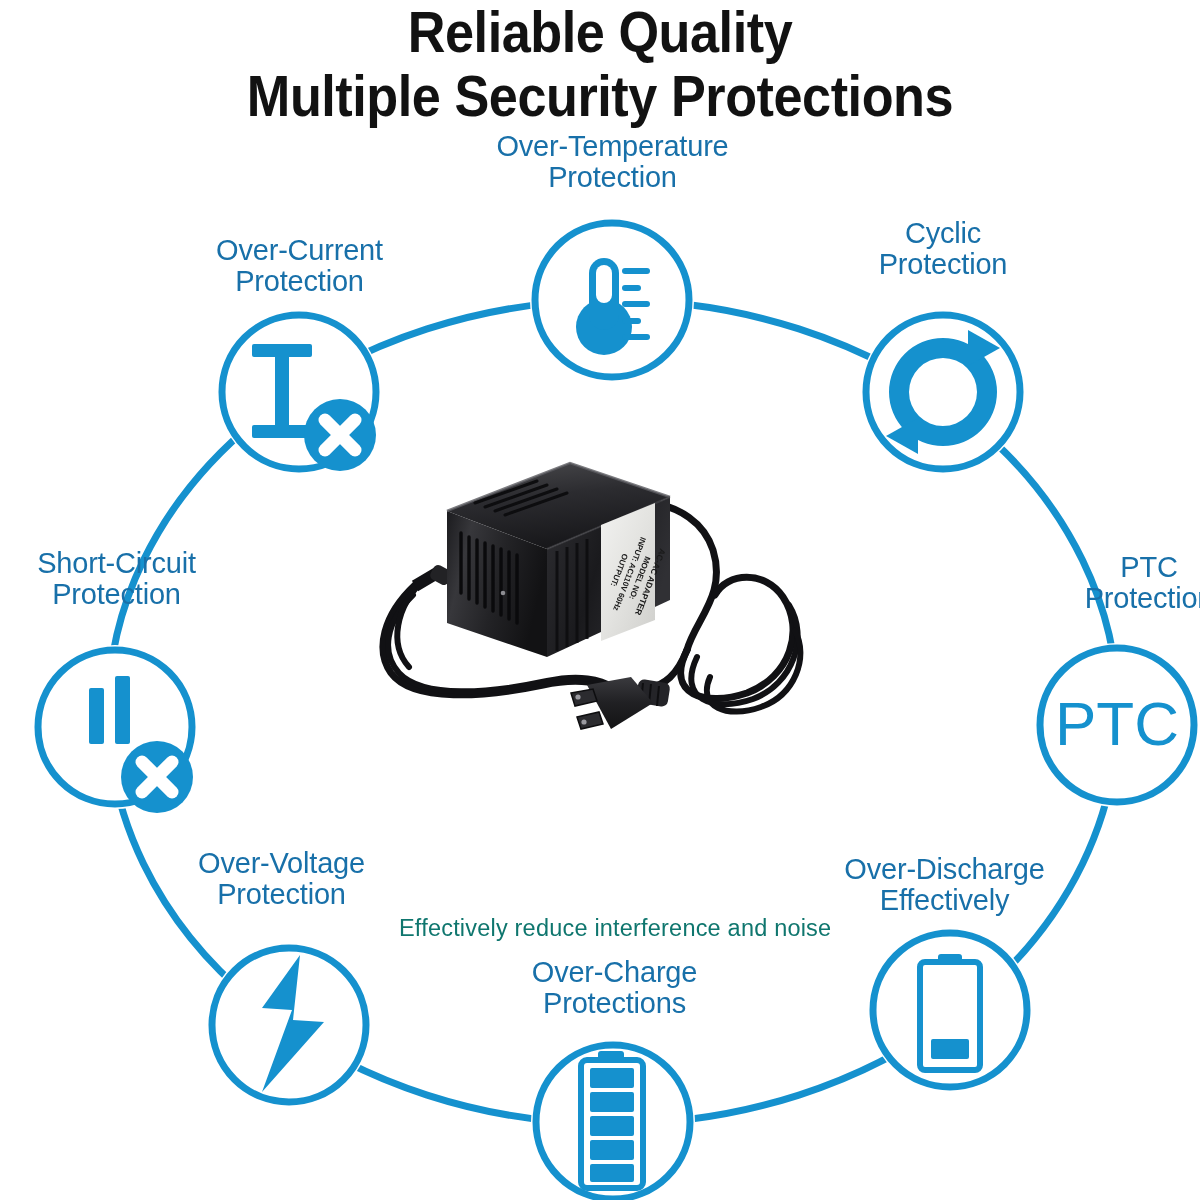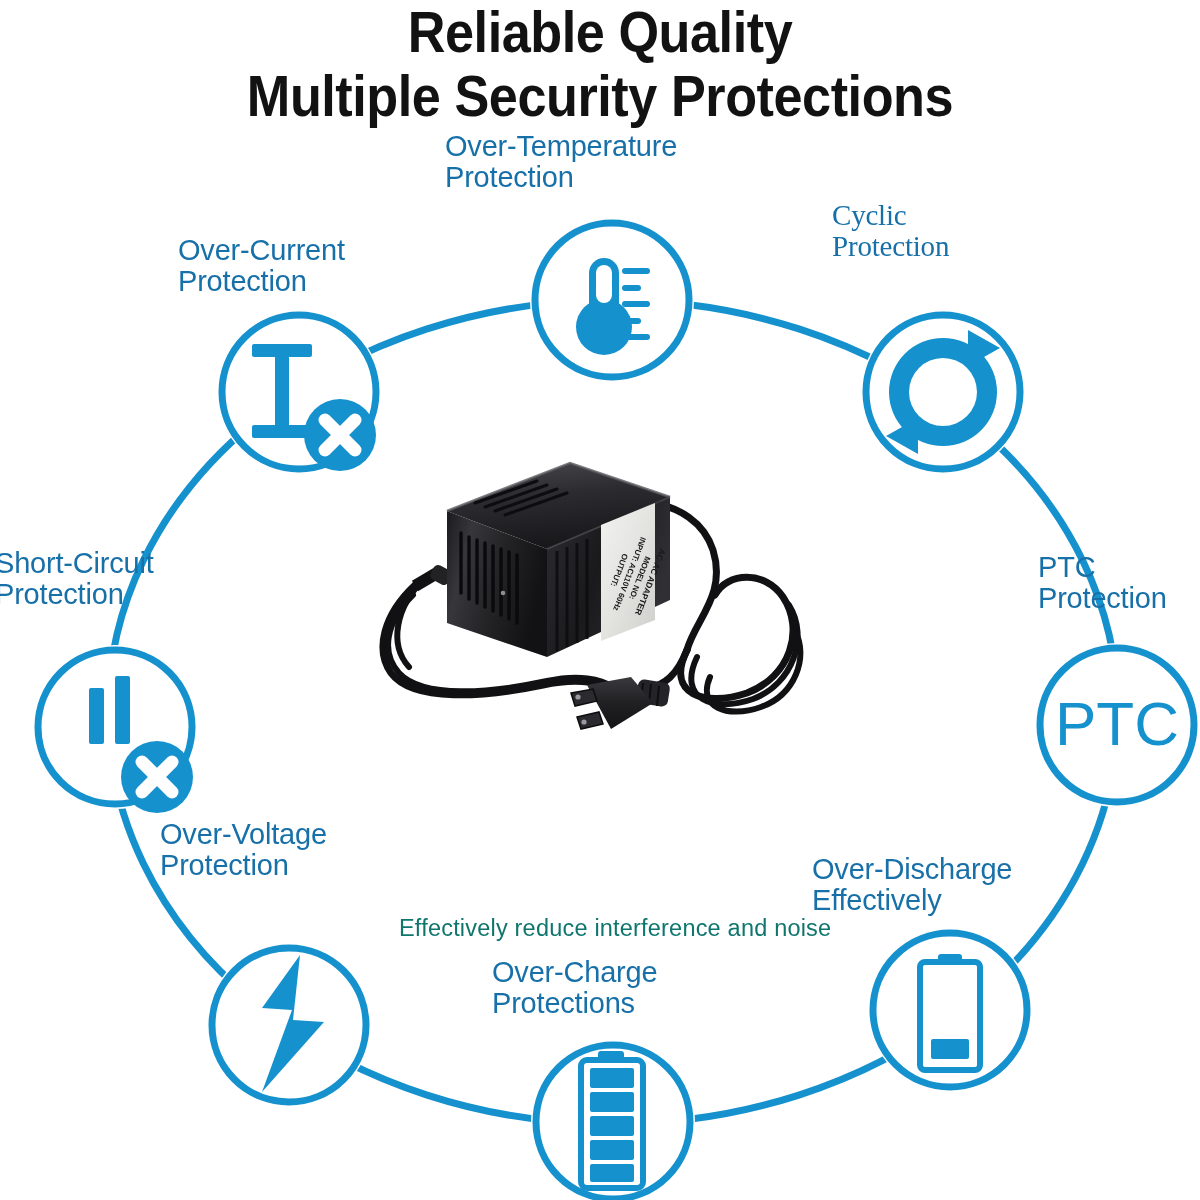--- a/index.html
+++ b/index.html
@@ -18,21 +18,21 @@
   }
   .headline .l1{display:block;font-size:58px;padding-top:3px;}
   .headline .l2{display:block;font-size:58px;padding-top:6px;}
 
   
   svg.layer{position:absolute;left:0;top:0;width:1200px;height:1200px;
             overflow:visible;pointer-events:none;}
 
   
   .cap{
-    position:absolute;color:#1870A9;text-align:left;
+    position:absolute;color:#1870A9;text-align:center;
     font-size:29px;line-height:1.08;font-weight:400;
     letter-spacing:-.2px;white-space:pre-line;
   }
 
   
   .blackcap{
     position:absolute;color:#0f766e;font-size:23.5px;
     letter-spacing:.2px;white-space:nowrap;
   }
 
@@ -167,33 +167,33 @@
           <line x1="325" y1="420" x2="355" y2="450"></line>
           <line x1="355" y1="420" x2="325" y2="450"></line>
         </g>
       </g>
     </g>
   </svg>
 
   <div class="cap" style="left:445px;top:131px;width:335px;">Over-Temperature
 Protection</div>
 
-  <div class="cap" style="left:832px;top:200px;width:222px;font-family:Liberation Serif, serif;">Cyclic
+  <div class="cap" style="left:832px;top:218px;width:222px;">Cyclic
 Protection</div>
 
   <div class="cap" style="left:1038px;top:552px;width:222px;">PTC
 Protection</div>
 
   <div class="cap" style="left:812px;top:854px;width:265px;">Over-Discharge
 Effectively</div>
 
   <div class="cap" style="left:492px;top:957px;width:245px;">Over-Charge
 Protections</div>
 
-  <div class="cap" style="left:160px;top:819px;width:243px;">Over-Voltage
+  <div class="cap" style="left:160px;top:848px;width:243px;">Over-Voltage
 Protection</div>
 
   <div class="cap" style="left:-5px;top:548px;width:243px;">Short-Circuit
 Protection</div>
 
   <div class="cap" style="left:178px;top:235px;width:243px;">Over-Current
 Protection</div>
 
   <div id="adapter">
     <svg viewBox="0 0 460 340" width="460" height="340" style="overflow:visible;">

